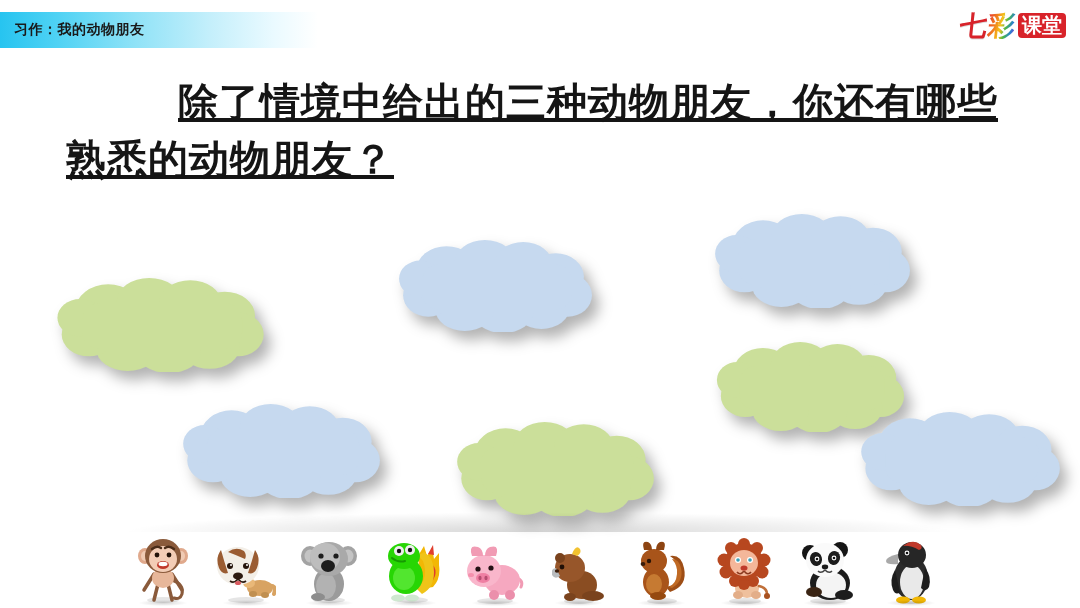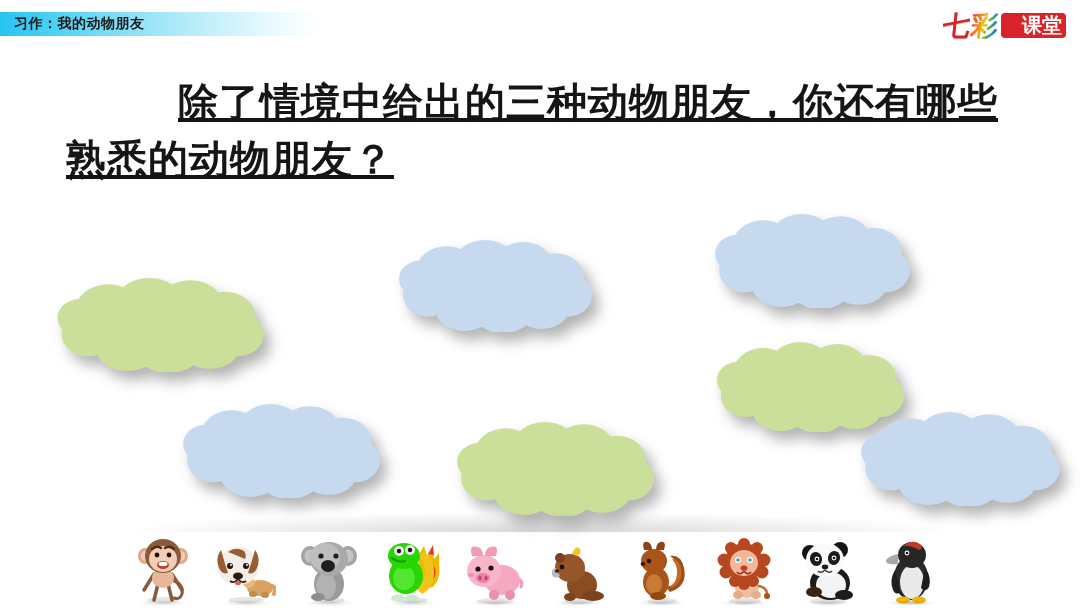--- a/index.html
+++ b/index.html
@@ -14,21 +14,21 @@
   #slide{
     position:relative;
     width:1080px;height:608px;
     background:#ffffff;
     overflow:hidden;
   }
 
   
   #header-bar{
     position:absolute;left:0;top:12px;
-    width:318px;height:24px;
+    width:318px;height:36px;
     background:linear-gradient(90deg,#27c4f0 0%,#4fd2f4 18%,#8ee2f7 42%,#c4effb 66%,#eafaff 86%,#ffffff 100%);
     display:flex;align-items:center;
   }
   #header-title{
     margin-left:14px;
     font-size:14px;
     font-weight:bold;
     color:#1a1a1a;
     letter-spacing:.5px;
     white-space:nowrap;
@@ -54,21 +54,21 @@
     background:linear-gradient(100deg,#e8322b 0%,#f07f1e 28%,#f5c31b 48%,#49b749 66%,#2a7fd4 84%,#8b3fc4 100%);
     -webkit-background-clip:text;background-clip:text;
     color:transparent;
     font-family:"DejaVu Serif","Liberation Serif",serif;
     transform:skewX(-6deg);
   }
   .logo-box{
     margin-left:3px;
     background:#d8232a;
     border-radius:4px;
-    padding:2px 4px 3px 21px;
+    padding:2px 4px 3px 4px;
     display:flex;align-items:center;text-align:center;
   }
   .logo-box span{
     font-size:20px;line-height:1;font-weight:bold;color:#ffffff;
     font-family:"DejaVu Sans","Liberation Sans",sans-serif;
     letter-spacing:0px;
   }
 
   
   #heading{

